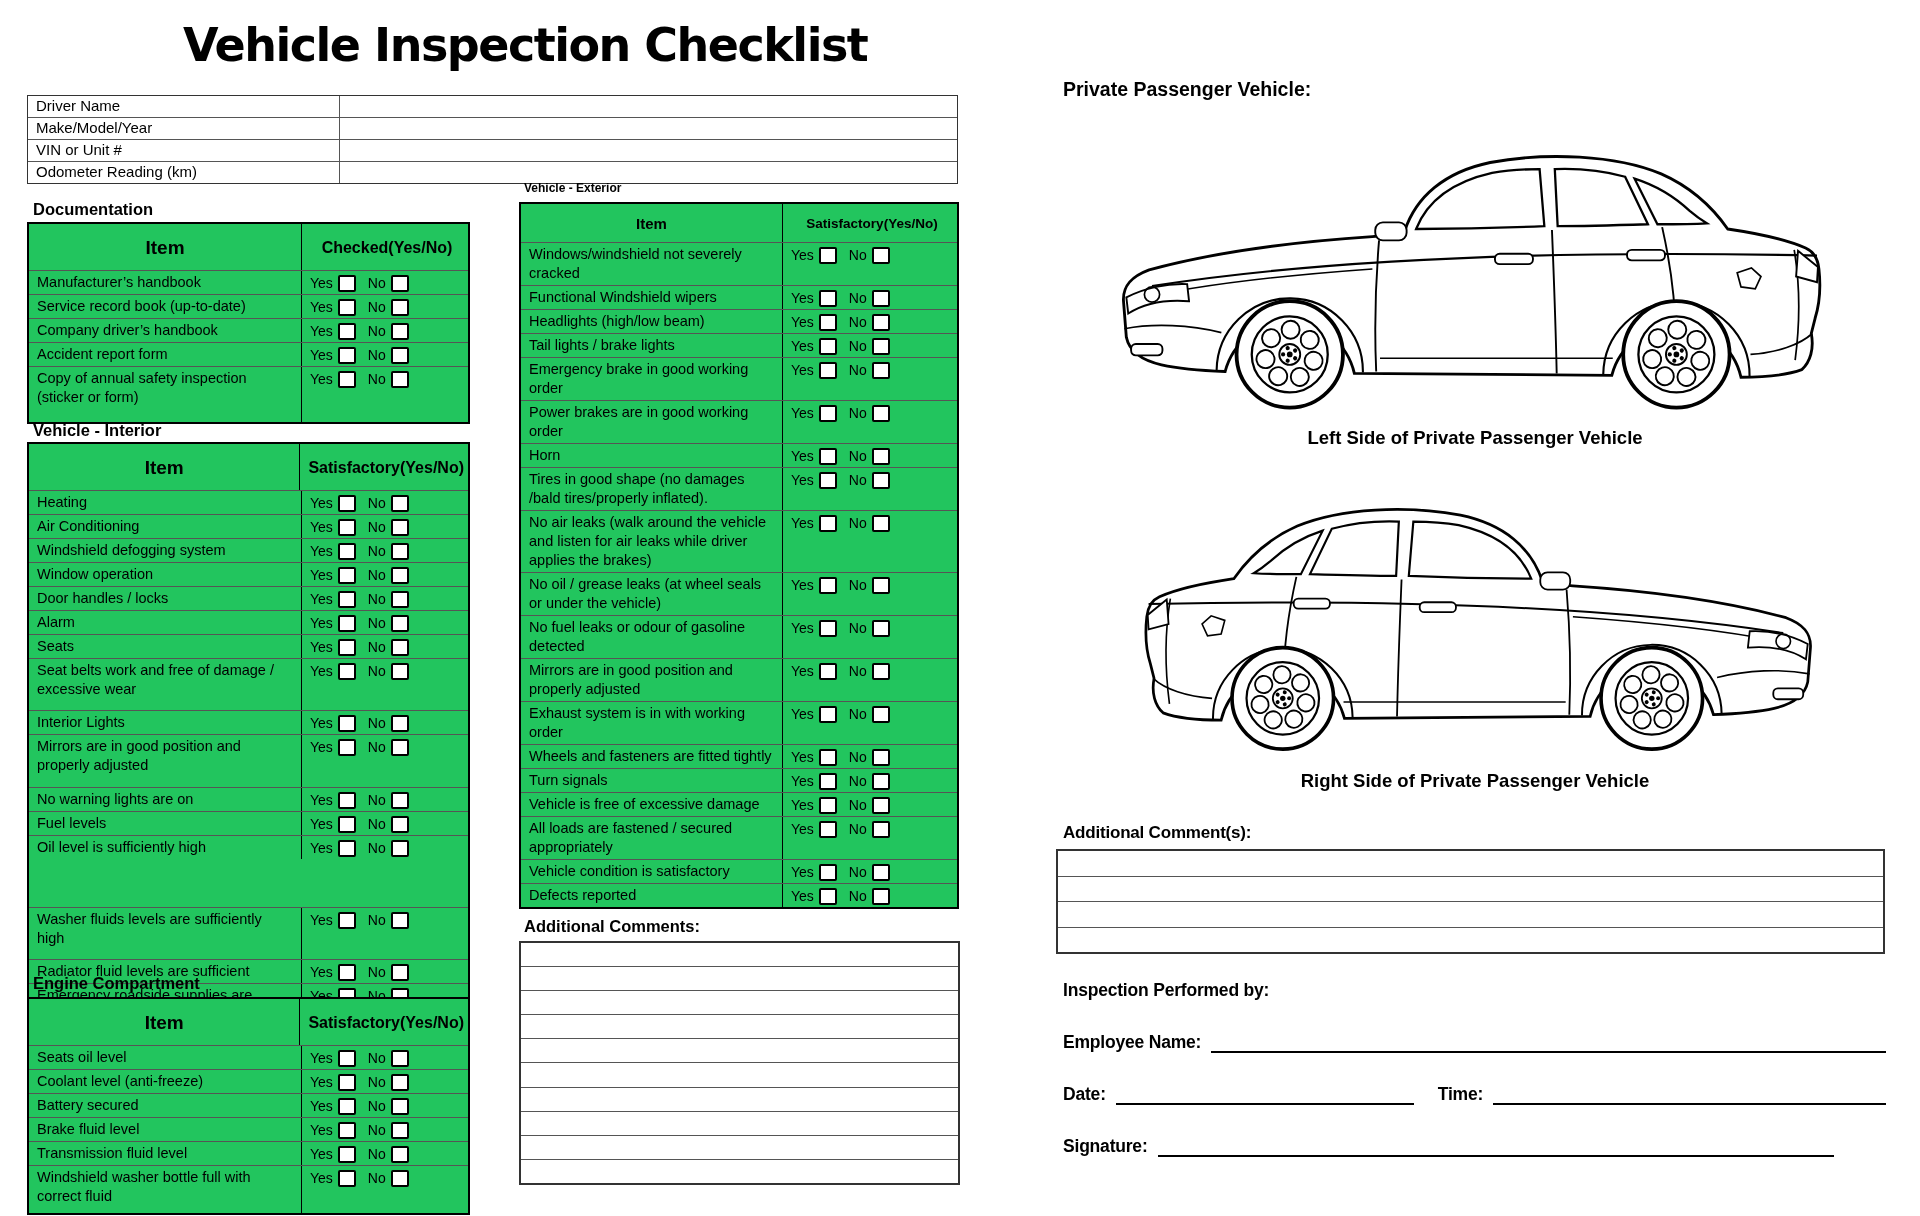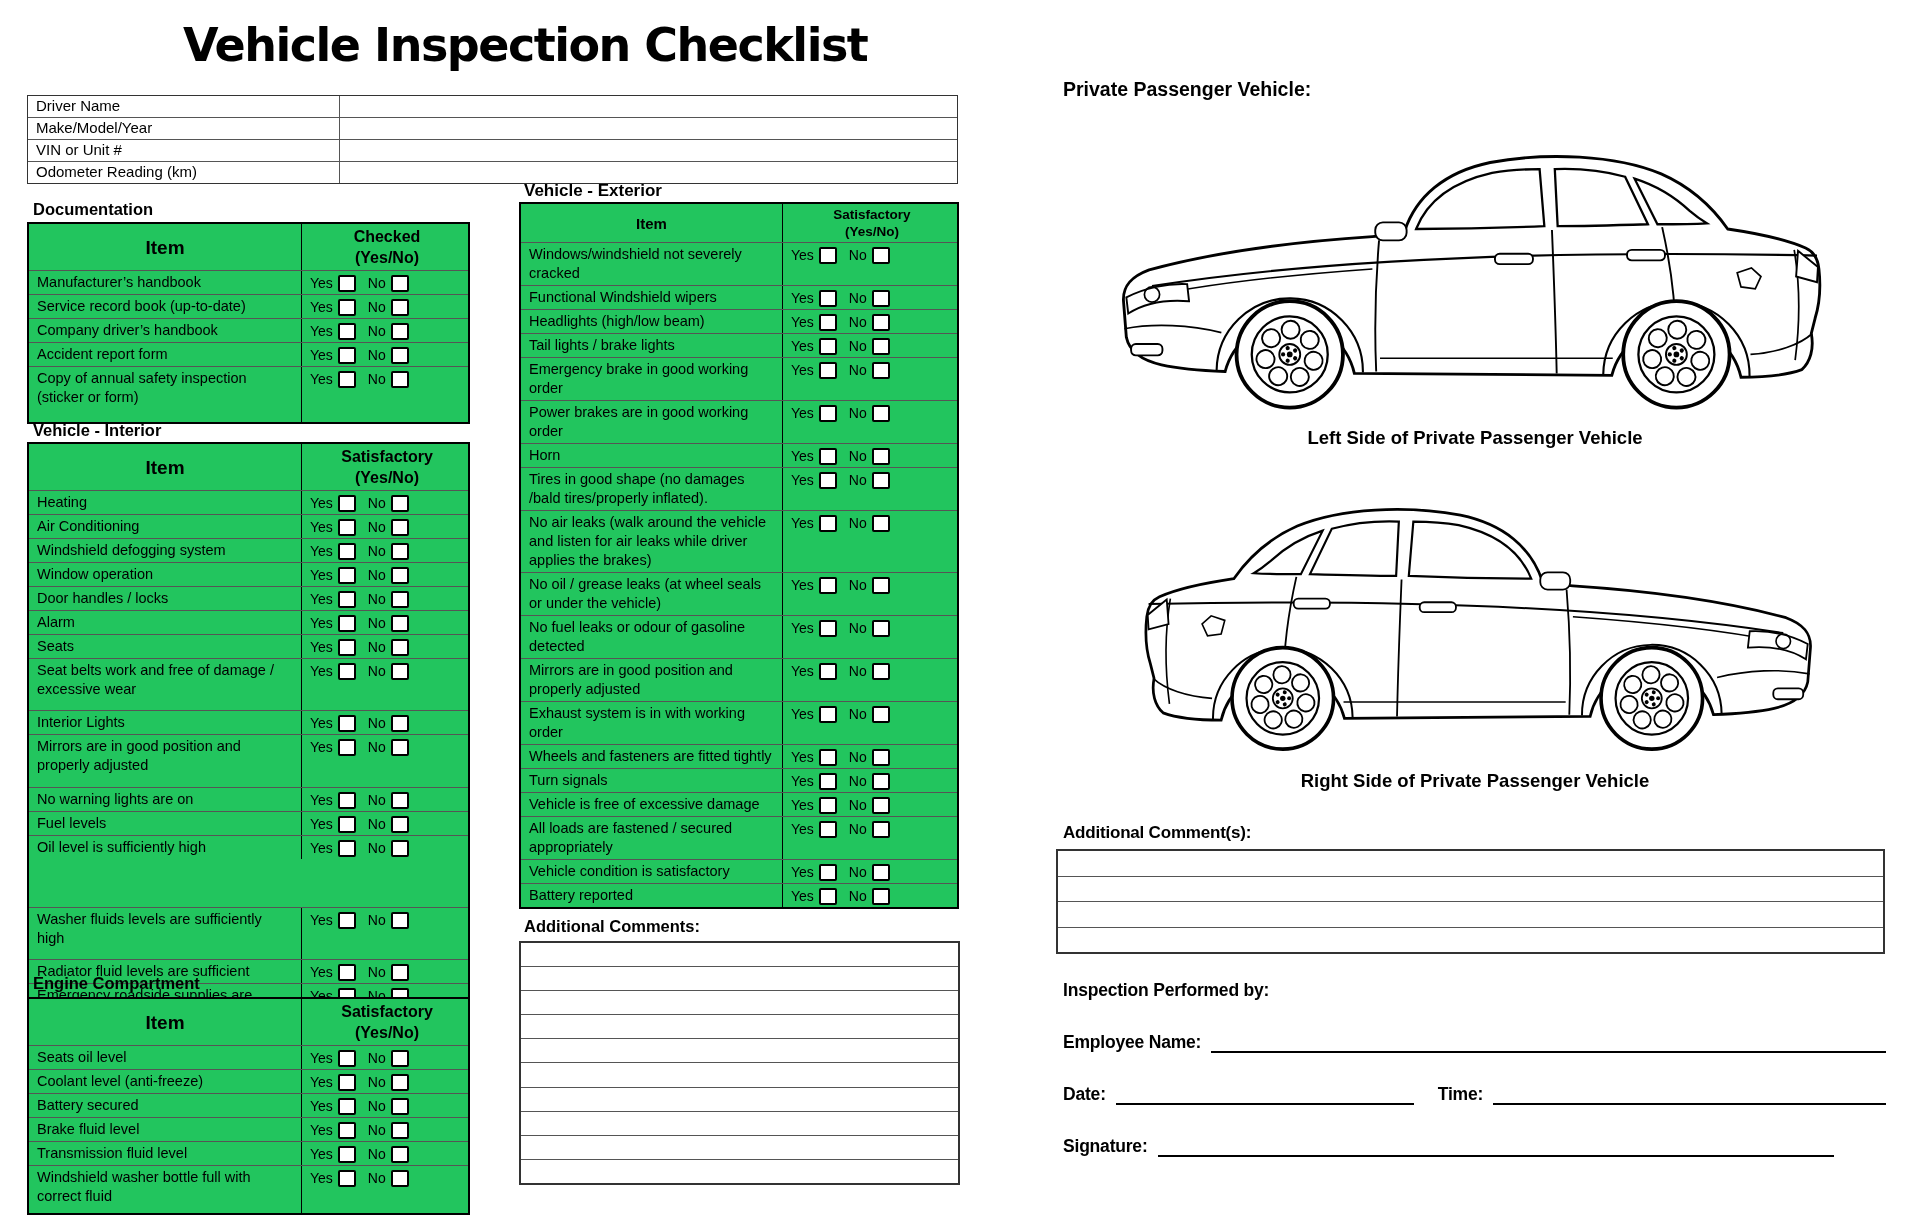--- a/index.html
+++ b/index.html
@@ -15,40 +15,40 @@
   .irow{display:flex;height:21px;border-top:1px solid #555;}
   .irow:first-child{border-top:none;}
   .ilabel{width:303px;border-right:1px solid #555;font-size:15px;padding:1px 0 0 8px;}
   .ivalue{flex:1;}
 
   
   .sec-h{position:absolute;font-size:16.5px;font-weight:bold;}
   #h-documentation{left:33px;top:200px;}
   #h-interior{left:33px;top:421px;}
   #h-engine{left:33px;top:974px;}
-  #h-exterior{left:524px;top:181px;font-size:17px;}
+  #h-exterior{left:524px;top:181px;font-size:12px;}
   #h-midcomments{left:524px;top:917px;}
 
   
   .tbl{position:absolute;border:2px solid #000;background:#22c55e;display:flex;
        flex-direction:column;--itemw:273px;}
   .trow{display:flex;border-top:1px solid #555;min-height:22px;box-sizing:border-box;}
   .trow:first-child{border-top:none;}
   .cell{box-sizing:border-box;}
   .item-cell{width:var(--itemw);padding:2px 8px 2px 8px;font-size:14.5px;line-height:19px;
              border-right:1.5px solid #000;}
   .ans-cell{flex:1;padding:3px 4px 2px 8px;display:flex;align-items:flex-start;
             font-size:14px;line-height:18px;}
   .yn{margin-right:5px;}
   .cb{width:14px;height:13px;border:2.5px solid #000;border-radius:2px;flex:none;
       margin-right:12px;margin-top:1px;background:#fff;}
   .thead{min-height:46px;}
   .head-item{display:flex;align-items:center;justify-content:center;
              font-weight:bold;font-size:19px;padding:2px;}
-  .head-ans{flex-direction:column;align-items:center;justify-content:space-between;
+  .head-ans{flex-direction:row;align-items:center;justify-content:center;
             font-weight:bold;font-size:16px;line-height:21px;padding-top:2px;}
   #tbl-documentation{left:27px;top:222px;width:439px;}
   #tbl-vehicle_interior{left:27px;top:442px;width:439px;}
   #tbl-engine_compartment{left:27px;top:997px;width:439px;}
   #tbl-vehicle_exterior{left:519px;top:202px;width:436px;--itemw:262px;}
   #tbl-vehicle_exterior .thead{min-height:38px;}
   #tbl-vehicle_exterior .head-item{font-size:15px;}
   #tbl-vehicle_exterior .head-ans{font-size:13.5px;line-height:16px;padding-top:3px;}
   #tbl-documentation .trow:last-child{min-height:56px;}
   #tbl-vehicle_interior .trow:nth-child(9){min-height:52px;}
@@ -612,21 +612,21 @@
     <div class="trow">
       <div class="cell item-cell">Vehicle condition is satisfactory</div>
       <div class="cell ans-cell">
         <div class="yn">Yes</div>
         <div class="cb"></div>
         <div class="yn">No</div>
         <div class="cb"></div>
       </div>
     </div>
     <div class="trow">
-      <div class="cell item-cell">Battery reported</div>
+      <div class="cell item-cell">Defects reported</div>
       <div class="cell ans-cell">
         <div class="yn">Yes</div>
         <div class="cb"></div>
         <div class="yn">No</div>
         <div class="cb"></div>
       </div>
     </div>
   </div>
 
 <div class="sec-h" id="h-midcomments">Additional Comments:</div>

